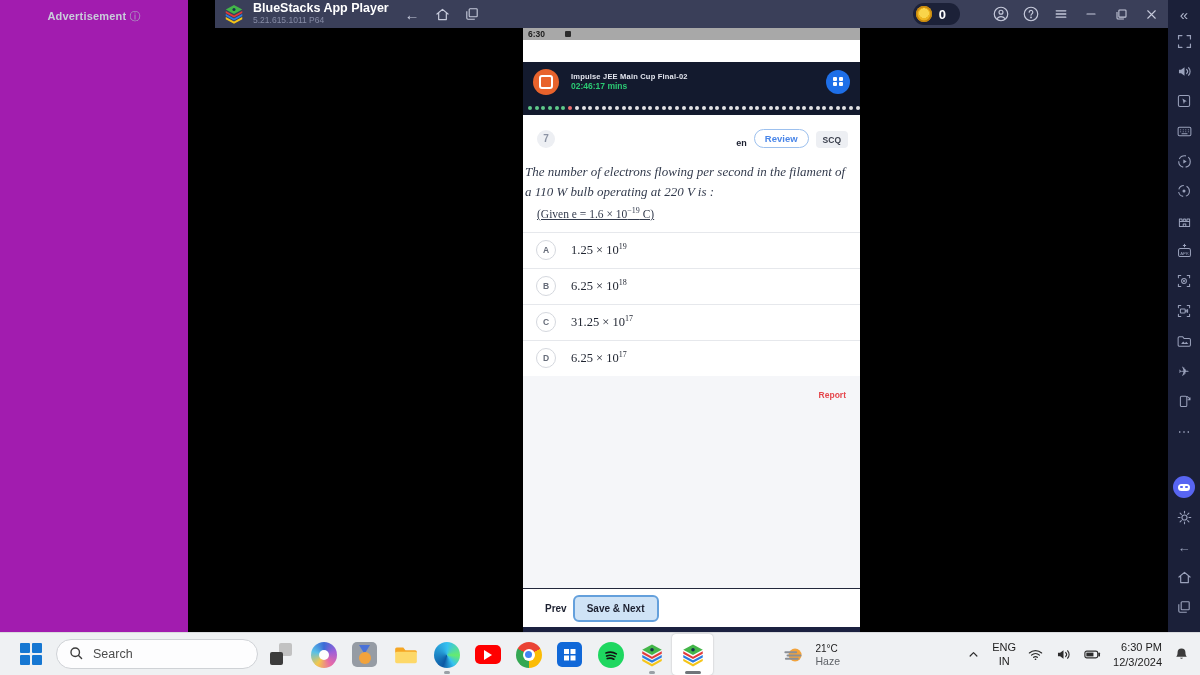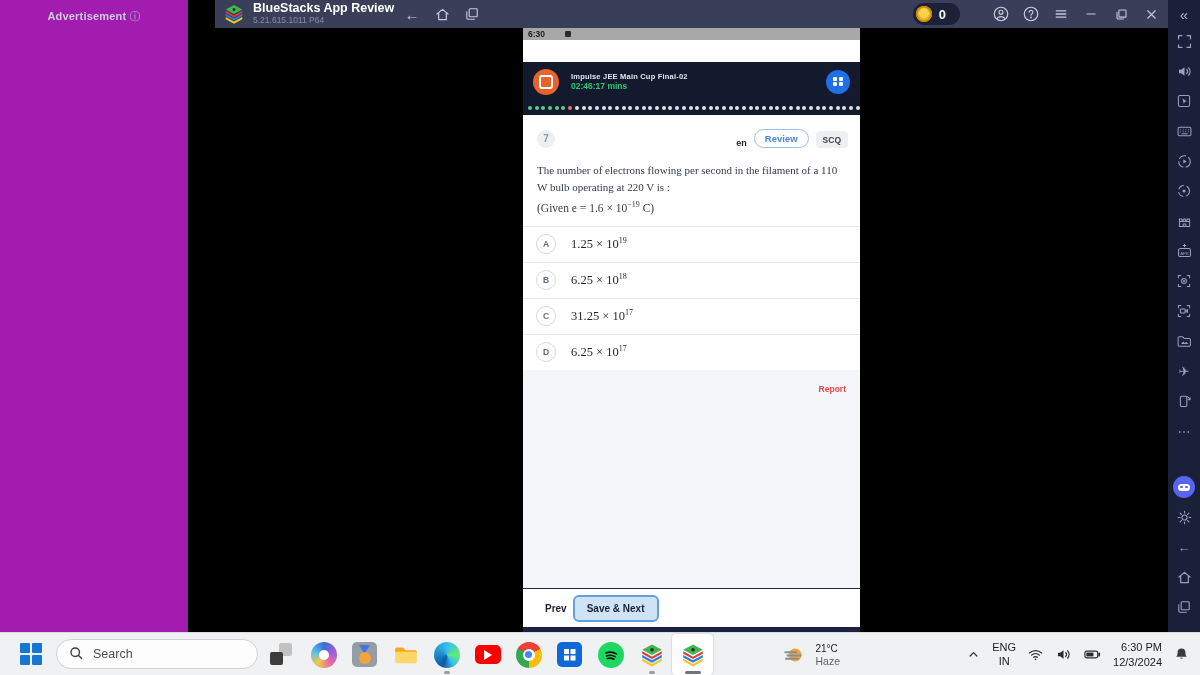--- a/index.html
+++ b/index.html
@@ -56,22 +56,22 @@
   .dot{width:4px;height:4px;border-radius:50%;flex:none;}
   .dot.g{background:#5fc98a;} .dot.r{background:#f07070;} .dot.w{background:#e3e3e6;}
 
   .p-content{flex:1;display:flex;flex-direction:column;background:#fff;overflow:hidden;}
   .q-header{display:flex;align-items:center;padding:14px 12px 0 14px;}
   .q-num{width:18px;height:18px;border-radius:50%;background:#edeff3;color:#8b92a3;font-size:10px;font-weight:bold;display:flex;align-items:center;justify-content:center;}
   .q-right{margin-left:auto;display:flex;align-items:flex-end;gap:7px;}
   .q-lang{font-size:9px;font-weight:bold;color:#1c2030;}
   .review-btn{background:#fff;border:1px solid #9cc0ee;border-radius:10px;color:#4a86e8;font-size:9.5px;font-weight:bold;padding:3px 10px;font-family:"Liberation Sans",sans-serif;}
   .type-badge{background:#edeff3;border-radius:4px;color:#3a3f4c;font-size:8.5px;font-weight:bold;padding:3.5px 7px;}
-  .q-text{padding:14px 14px 4px 14px;font-family:"Liberation Serif",serif;font-size:11px;color:#333b4d;line-height:1.5;}
-  .q-given{padding:1px 14px 12px 14px;font-family:"Liberation Serif",serif;font-size:11.5px;color:#333b4d;}
+  .q-text{padding:14px 14px 4px 2px;font-family:"Liberation Serif",serif;font-size:13px;color:#333b4d;line-height:1.5;font-style:italic;}
+  .q-given{padding:1px 14px 12px 14px;font-family:"Liberation Serif",serif;font-size:11.5px;color:#333b4d;text-decoration:underline;}
   sup{font-size:8px;}
 
   .opt-row{display:flex;align-items:center;height:35px;border-top:1px solid #e6e8ec;padding-left:13px;background:#fff;}
   .opt-row:last-of-type{border-bottom:1px solid #e6e8ec;}
   .opt-letter{width:18px;height:18px;border-radius:50%;border:1px solid #d5d8de;background:#fff;color:#666c79;font-size:8.5px;font-weight:bold;display:flex;align-items:center;justify-content:center;flex:none;}
   .opt-text{margin-left:15px;font-family:"Liberation Serif",serif;font-size:12.5px;color:#1f2430;}
 
   .report-area{flex:1;background:#f5f6f9;text-align:right;padding:8px 14px 0 0;}
   .report-link{color:#e5474d;font-size:8.5px;font-weight:bold;}
 
@@ -135,21 +135,21 @@
     <div class="bs-logo">
       <svg viewBox="0 0 32 32" width="22" height="22">
           <polygon points="16,3 28,9.5 16,16 4,9.5" fill="#43b649"></polygon>
           <circle cx="16" cy="9.5" r="2.2" fill="#16324c"></circle>
           <path d="M4 11.5v3l12 6.5 12-6.5v-3l-12 6.5z" fill="#e23a3a"></path>
           <path d="M4 16v3l12 6.5L28 19v-3l-12 6.5z" fill="#2a7de1"></path>
           <path d="M4 20.5v3L16 30l12-6.5v-3L16 27z" fill="#f5c518"></path>
         </svg>
     </div>
     <div class="title-wrap">
-      <div class="bs-title">BlueStacks App Review</div>
+      <div class="bs-title">BlueStacks App Player</div>
       <div class="bs-version">5.21.615.1011  P64</div>
     </div>
     <div class="nav-icons">
       <span class="tb-icon glyph-btn">←</span>
       <span class="tb-icon">
         <svg viewBox="0 0 20 20" width="17" height="17" fill="none" stroke="currentColor" stroke-width="1.4" stroke-linecap="round" stroke-linejoin="round">
             <path d="M3.5 9.5L10 4l6.5 5.5M5.5 8.7V16h9V8.7"></path>
           </svg>
       </span>
       <span class="tb-icon">

